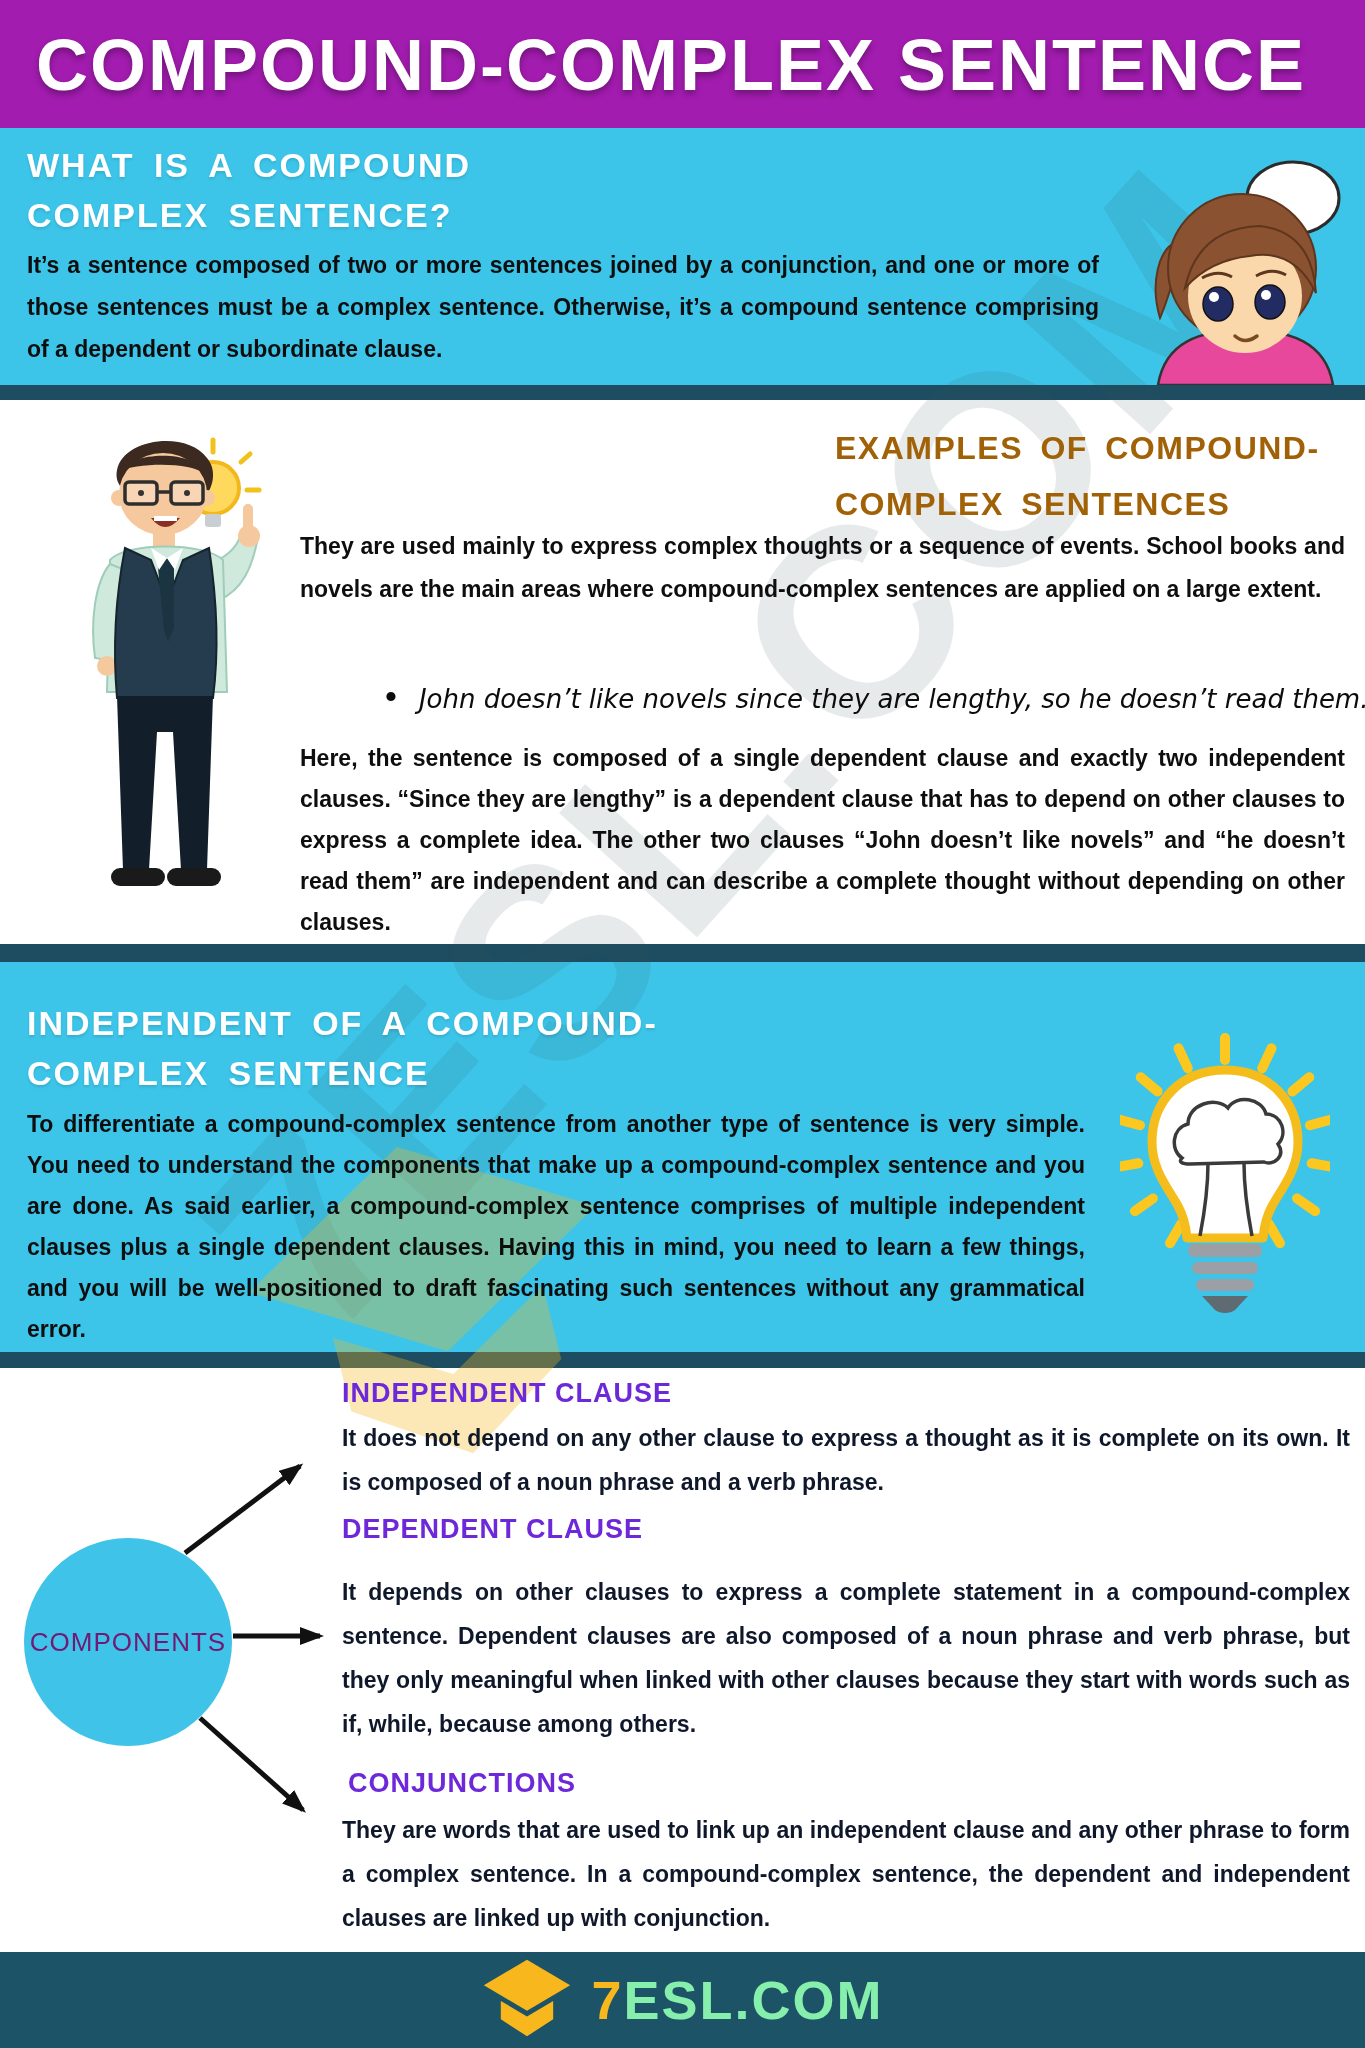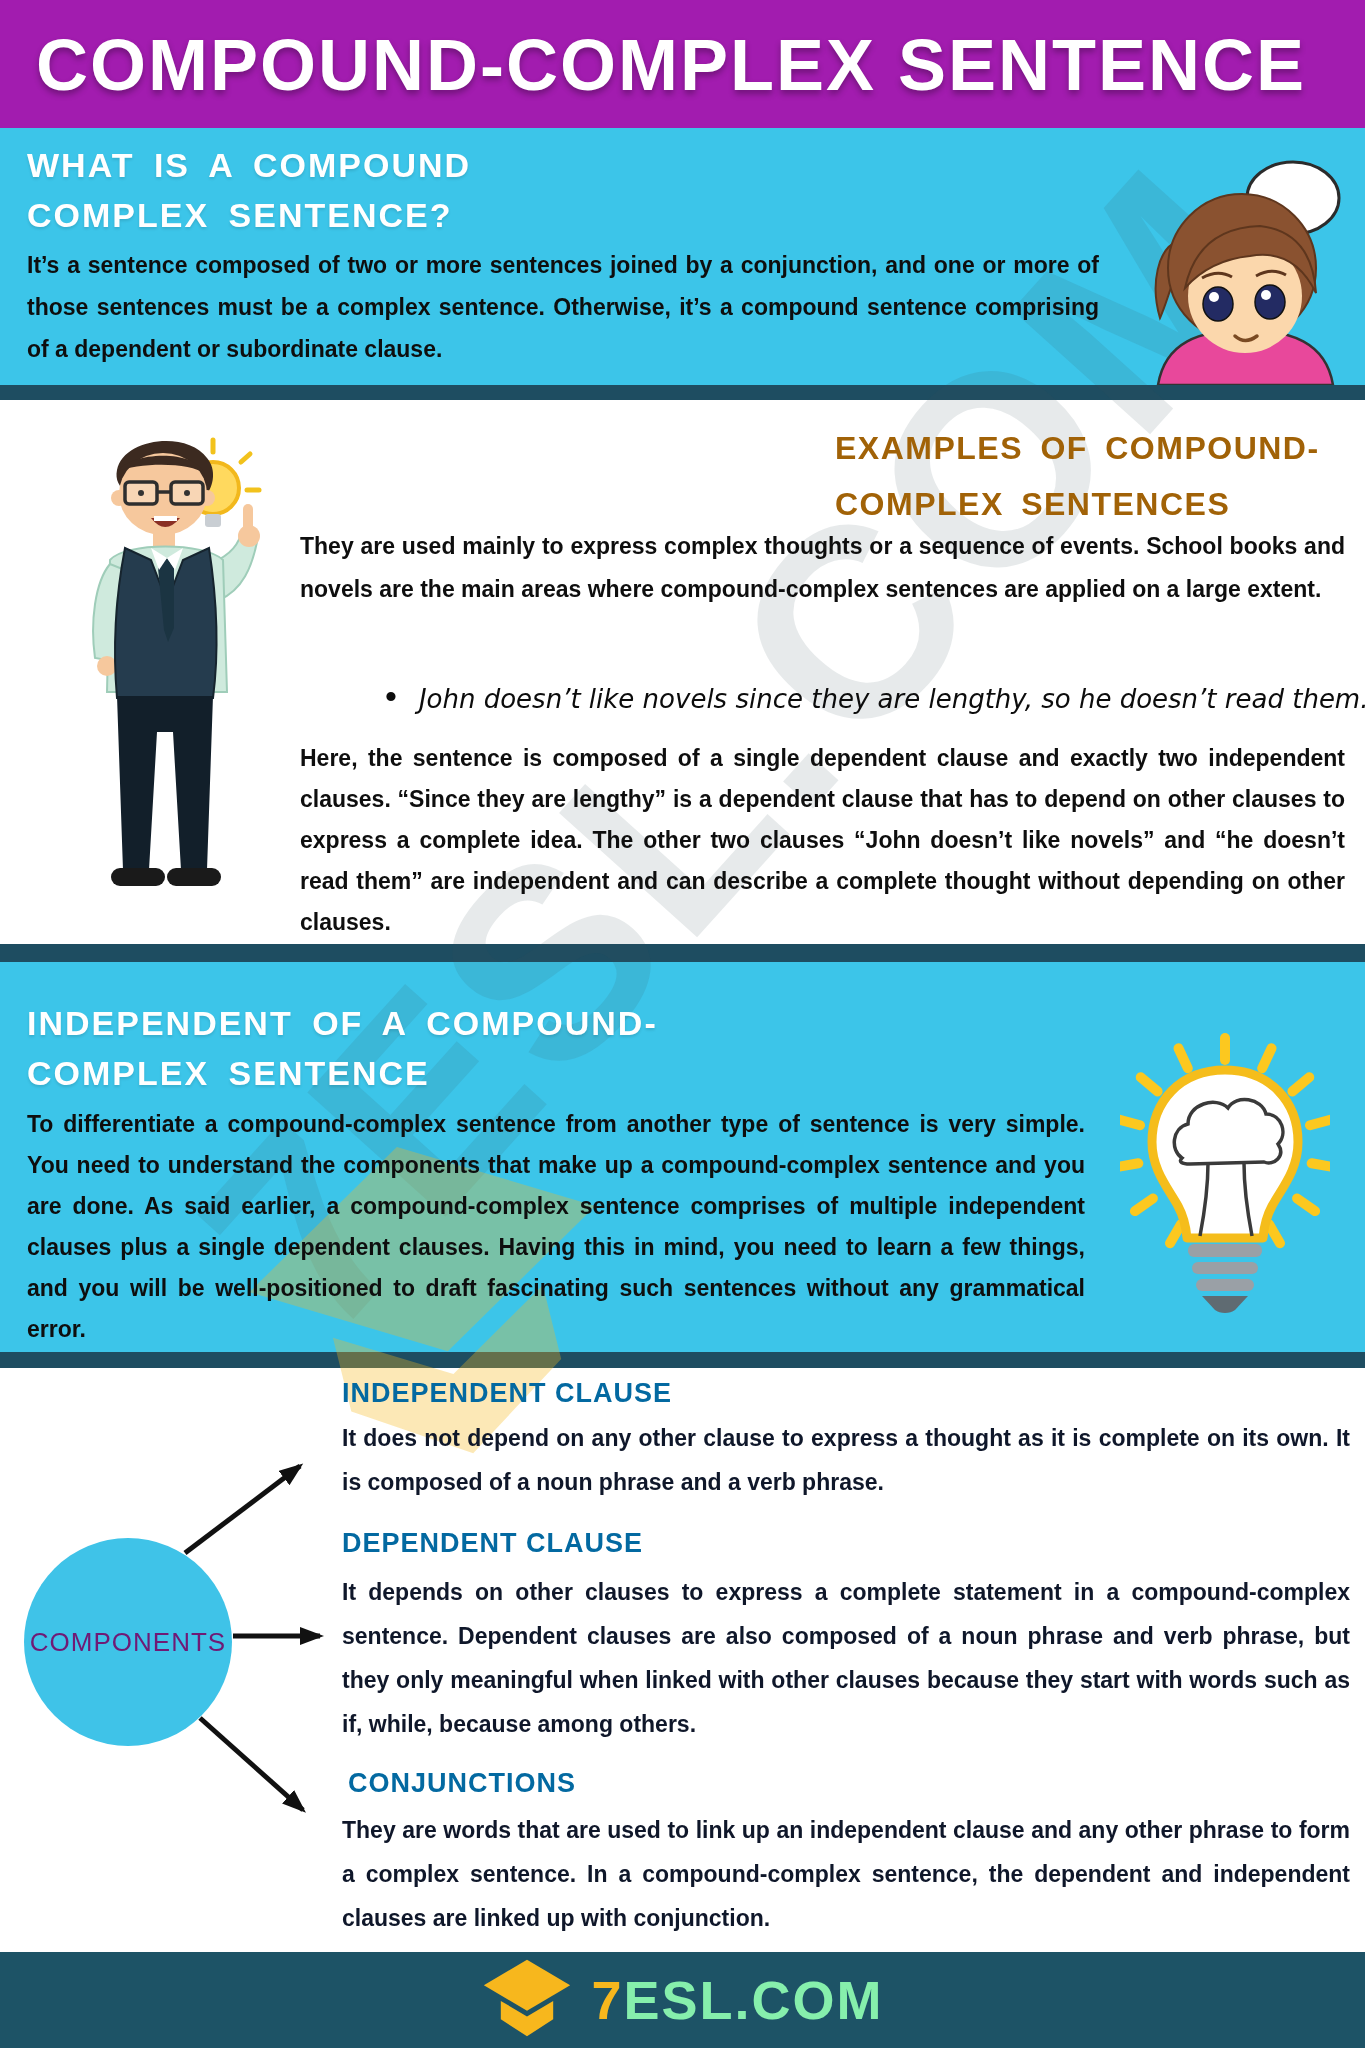--- a/index.html
+++ b/index.html
@@ -32,24 +32,24 @@
   .what-body{left:27px;top:116px;width:1072px;}
   .ex-head{left:835px;top:20px;font-size:32px;font-weight:800;color:#a16207;letter-spacing:1.5px;word-spacing:7px;line-height:56px;}
   .ex-intro{left:300px;top:125px;width:1045px;line-height:43px;}
   .bullet-row{left:385px;top:276px;display:flex;gap:22px;align-items:baseline;}
   .bullet-dot{font-size:34px;color:#0c0c0c;line-height:40px;}
   .bullet-text{font-size:26px;font-style:italic;font-weight:500;color:#0c0c0c;white-space:nowrap;
                font-family:"DejaVu Sans",sans-serif;}
   .ex-analysis{left:300px;top:338px;width:1045px;line-height:41px;}
   .comp-head{left:27px;top:36px;}
   .comp-body{left:27px;top:142px;width:1058px;line-height:41px;}
-  .item-title{font-size:27px;font-weight:800;color:#0369a1;letter-spacing:1px;}
+  .item-title{font-size:27px;font-weight:800;color:#6d28d9;letter-spacing:1px;}
   .item-text{font-size:23px;font-weight:700;color:#0f172a;line-height:44px;text-align:justify;width:1008px;}
   .it1{left:342px;top:10px;} .ib1{left:342px;top:48px;}
-  .it2{left:342px;top:160px;} .ib2{left:342px;top:202px;}
+  .it2{left:342px;top:146px;} .ib2{left:342px;top:202px;}
   .it3{left:348px;top:400px;} .ib3{left:342px;top:440px;}
   .circle{left:24px;top:170px;width:208px;height:208px;border-radius:50%;background:#3fc3e8;
           display:flex;align-items:center;justify-content:center;font-size:26px;font-weight:400;
           letter-spacing:1px;color:#701a75;}
   .arrows{left:0;top:0;}
   .girl{right:0;top:18px;} .man{left:55px;top:30px;} .bulb{right:35px;top:68px;}
   .brand{font-size:54px;font-weight:bold;letter-spacing:2px;white-space:nowrap;}
   .brand .b7{color:#f7b71d;} .brand .brest{color:#86efac;}
 </style>
 </head>

